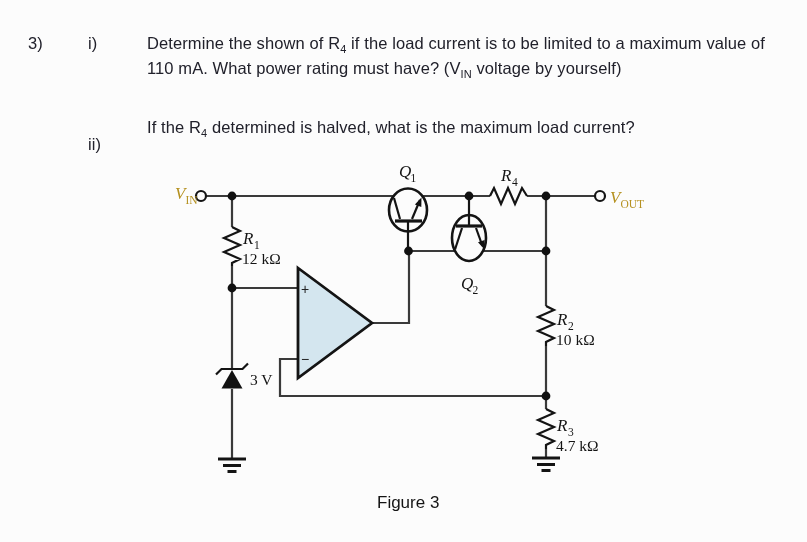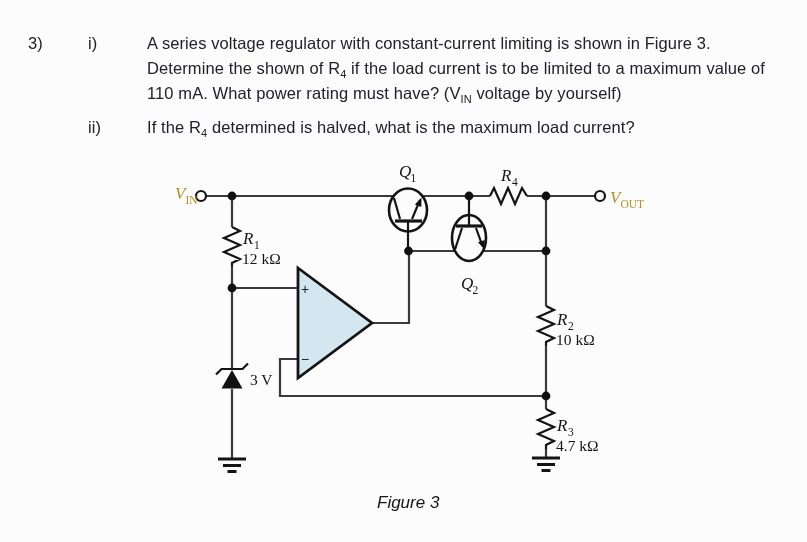--- a/index.html
+++ b/index.html
@@ -7,21 +7,21 @@
     width:807px; height:542px;
     background:#fcfcfc;
     font-family:"Liberation Sans", sans-serif;
     color:#21212b;
     position:relative;
     overflow:hidden;
   }
   .abs { position:absolute; white-space:nowrap; }
   .ptext { font-size:16.5px; line-height:25px; letter-spacing:0.1px; }
   sub.ssub { font-size:11px; line-height:0; }
-  .caption { font-size:17px; color:#141414;font-style:italic; }
+  .caption { font-size:17px; color:#141414; }
 
   
   svg text { font-family:"Liberation Serif", serif; fill:#141414; }
   .sym  { font-style:italic; font-size:17px; }
   .symsub { font-style:normal; font-size:11.5px; }
   .val  { font-style:normal; font-size:15.5px; }
   .term { fill:#b59120; }
   .opsign { font-family:"Liberation Sans", sans-serif; font-size:14px; fill:#222; }
 
   .wire { stroke:#3a3a3a; stroke-width:2.2; fill:none; }
@@ -34,26 +34,25 @@
 </head>
 <body>
 
 <div>
 
   <div class="abs ptext" style="left:28px; top:31px">3)</div>
 
   <div class="abs ptext" style="left:88px; top:31px">i)</div>
 
   <div class="abs ptext" style="left:147px; top:31px">
-    <div>A series voltage regulator with constant-current limiting is shown in Figure 3.</div>
     <div><span>Determine the shown of R</span><sub class="ssub">4</sub><span> if the load current is to be limited to a maximum value of</span></div>
     <div><span>110 mA. What power rating must have? (V</span><sub class="ssub">IN</sub><span> voltage by yourself)</span></div>
   </div>
 
-  <div class="abs ptext" style="left:88px; top:115px">ii)</div>
+  <div class="abs ptext" style="left:88px; top:132px">ii)</div>
 
   <div class="abs ptext" style="left:147px; top:115px"><span>If the R</span><sub class="ssub">4</sub><span> determined is halved, what is the maximum load current?</span></div>
 
   <svg class="abs" style="left:0; top:0" width="807" height="542" viewBox="0 0 807 542">
 
     <g>
       <path class="wire" d="M206,196 H490"></path>
       <path class="wire" d="M527,196 H595"></path>
       <path class="wire" d="M232,196 V227"></path>
       <path class="wire" d="M232,266 V369"></path>

